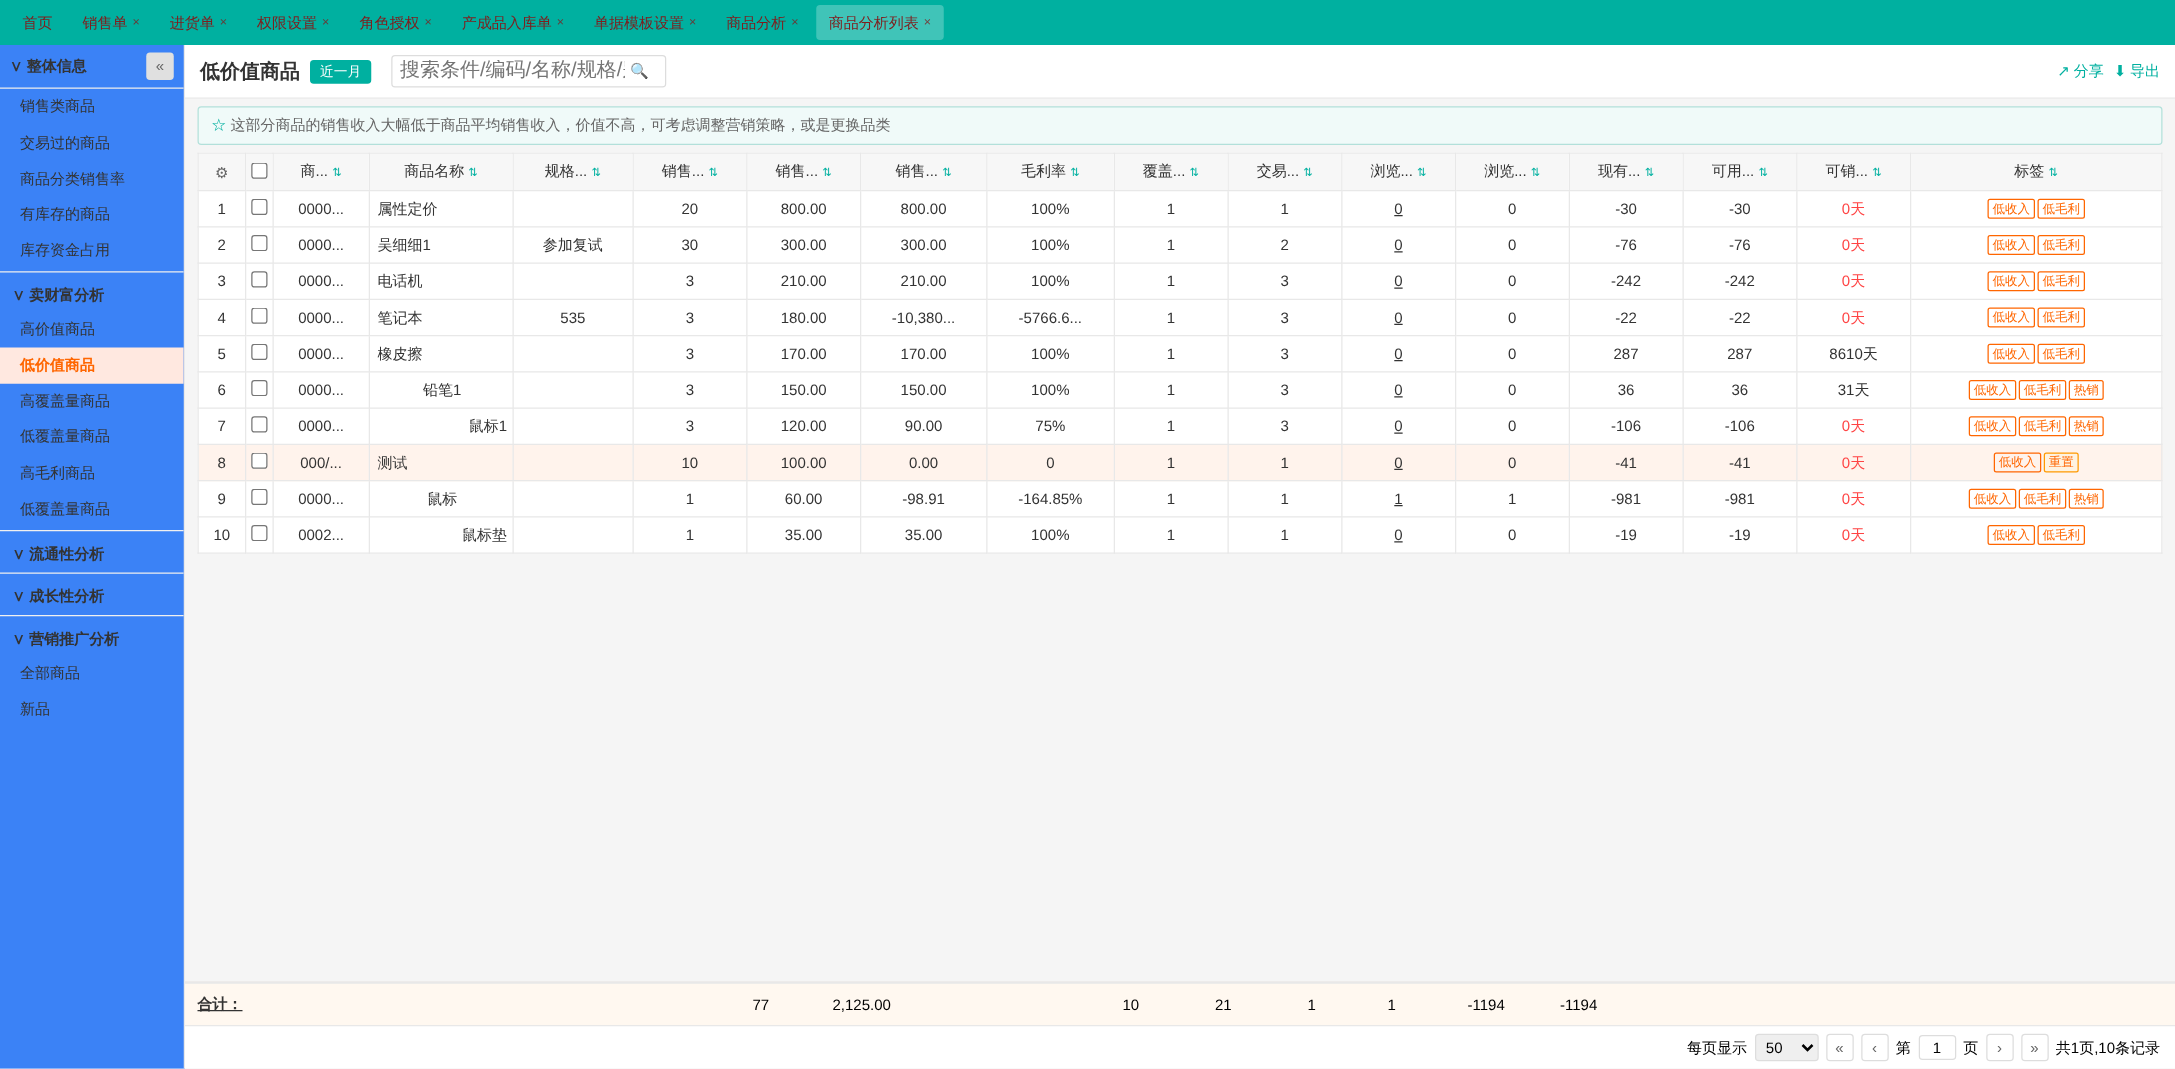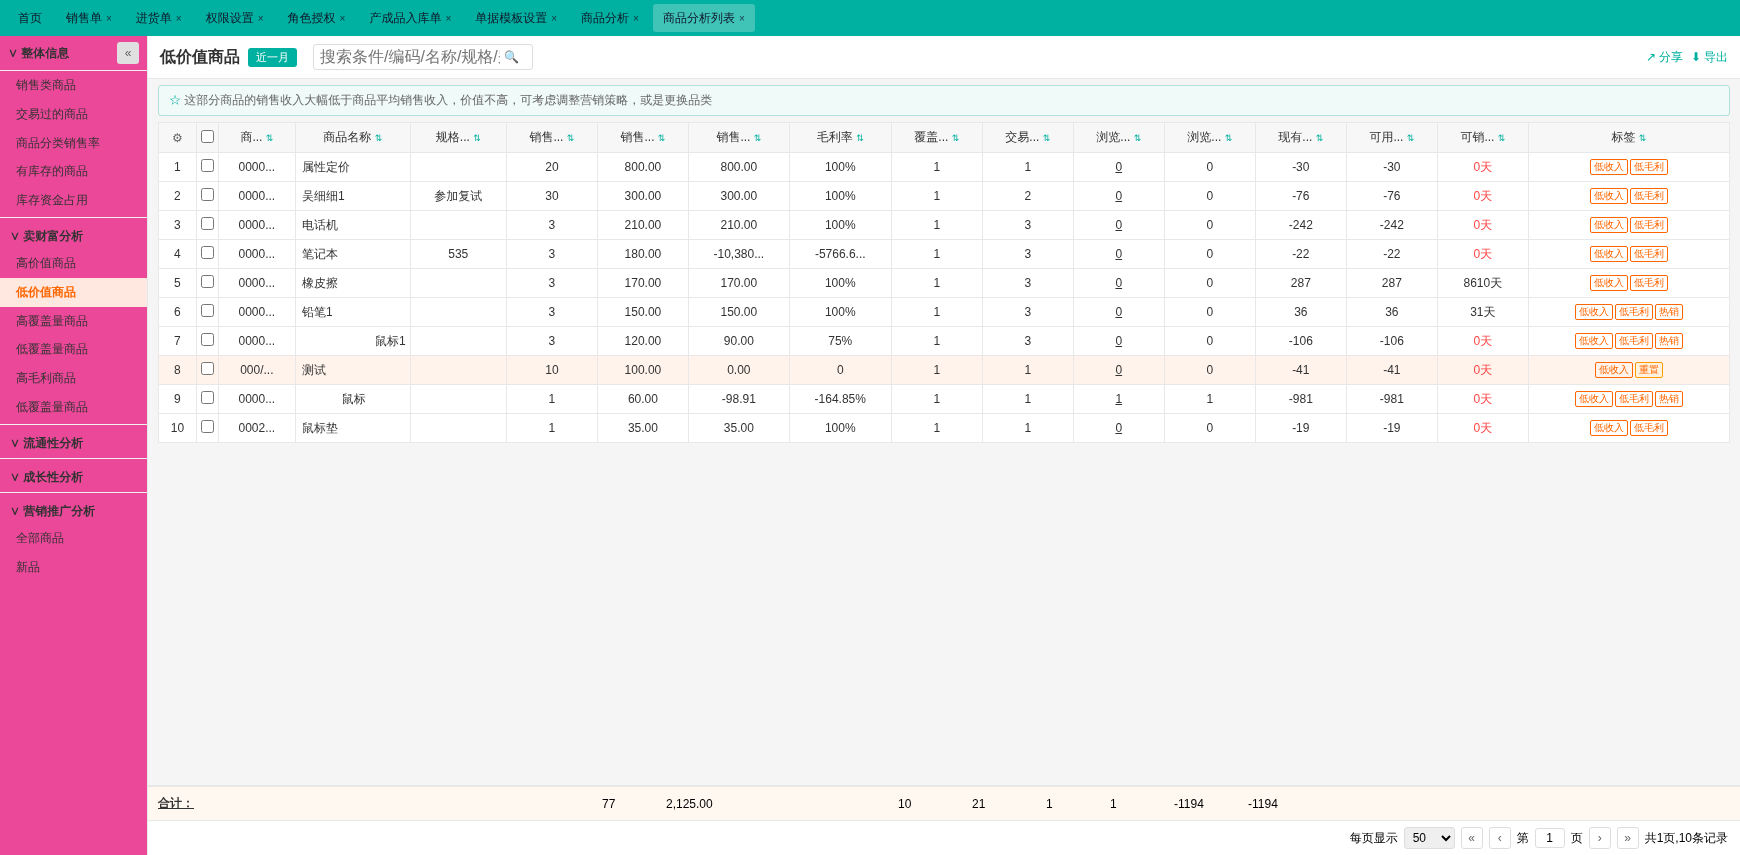--- a/index.html
+++ b/index.html
@@ -8,21 +8,21 @@
     
     .top-nav {
       display: flex;
       align-items: center;
       background: #00b0a0;
       height: 36px;
       padding: 0 8px;
       gap: 4px;
     }
     .nav-item {
-      color: #0f172a;
+      color: #7f1d1d;
       padding: 4px 10px;
       cursor: pointer;
       border-radius: 3px;
       white-space: nowrap;
       display: flex;
       align-items: center;
       gap: 4px;
       height: 28px;
     }
     .nav-item.active { background: rgba(255,255,255,0.25); }
@@ -30,21 +30,21 @@
 
     
     .layout {
       display: flex;
       height: calc(855px - 36px);
     }
 
     
     .sidebar {
       width: 148px;
-      background: #ec4899;
+      background: #3b82f6;
       border-right: 1px solid #e8e8e8;
       overflow-y: auto;
       flex-shrink: 0;
     }
     .sidebar-group-title {
       color: #333;
       padding: 8px 10px 4px;
       font-weight: bold;
       display: flex;
       align-items: center;
@@ -477,21 +477,21 @@
     <td>287</td>
     <td><span>8610天</span></td>
     <td><span class="tag tag-low-income">低收入</span><span class="tag tag-low-margin">低毛利</span></td>
   </tr>
             <tr>
     <td>6</td>
     <td class="checkbox-cell">
       <input type="checkbox" style="">
     </td>
     <td>0000...</td>
-    <td style="text-align:left; padding-left:6px;">铅笔1</td>
+    <td style="text-align:center; padding-left:6px;">铅笔1</td>
     <td></td>
     <td>3</td>
     <td>150.00</td>
     <td>150.00</td>
     <td>100%</td>
     <td>1</td>
     <td>3</td>
     <td><span class="link-underline">0</span></td>
     <td>0</td>
     <td>36</td>
@@ -561,21 +561,21 @@
     <td>-981</td>
     <td><span class="text-red">0天</span></td>
     <td><span class="tag tag-low-income">低收入</span><span class="tag tag-low-margin">低毛利</span><span class="tag tag-hot">热销</span></td>
   </tr>
             <tr>
     <td>10</td>
     <td class="checkbox-cell">
       <input type="checkbox" style="">
     </td>
     <td>0002...</td>
-    <td style="text-align:left; padding-left:6px;margin-top:34px;">鼠标垫</td>
+    <td style="text-align:right; padding-left:6px;margin-top:34px;">鼠标垫</td>
     <td></td>
     <td>1</td>
     <td>35.00</td>
     <td>35.00</td>
     <td>100%</td>
     <td>1</td>
     <td>1</td>
     <td><span class="link-underline">0</span></td>
     <td>0</td>
     <td>-19</td>

